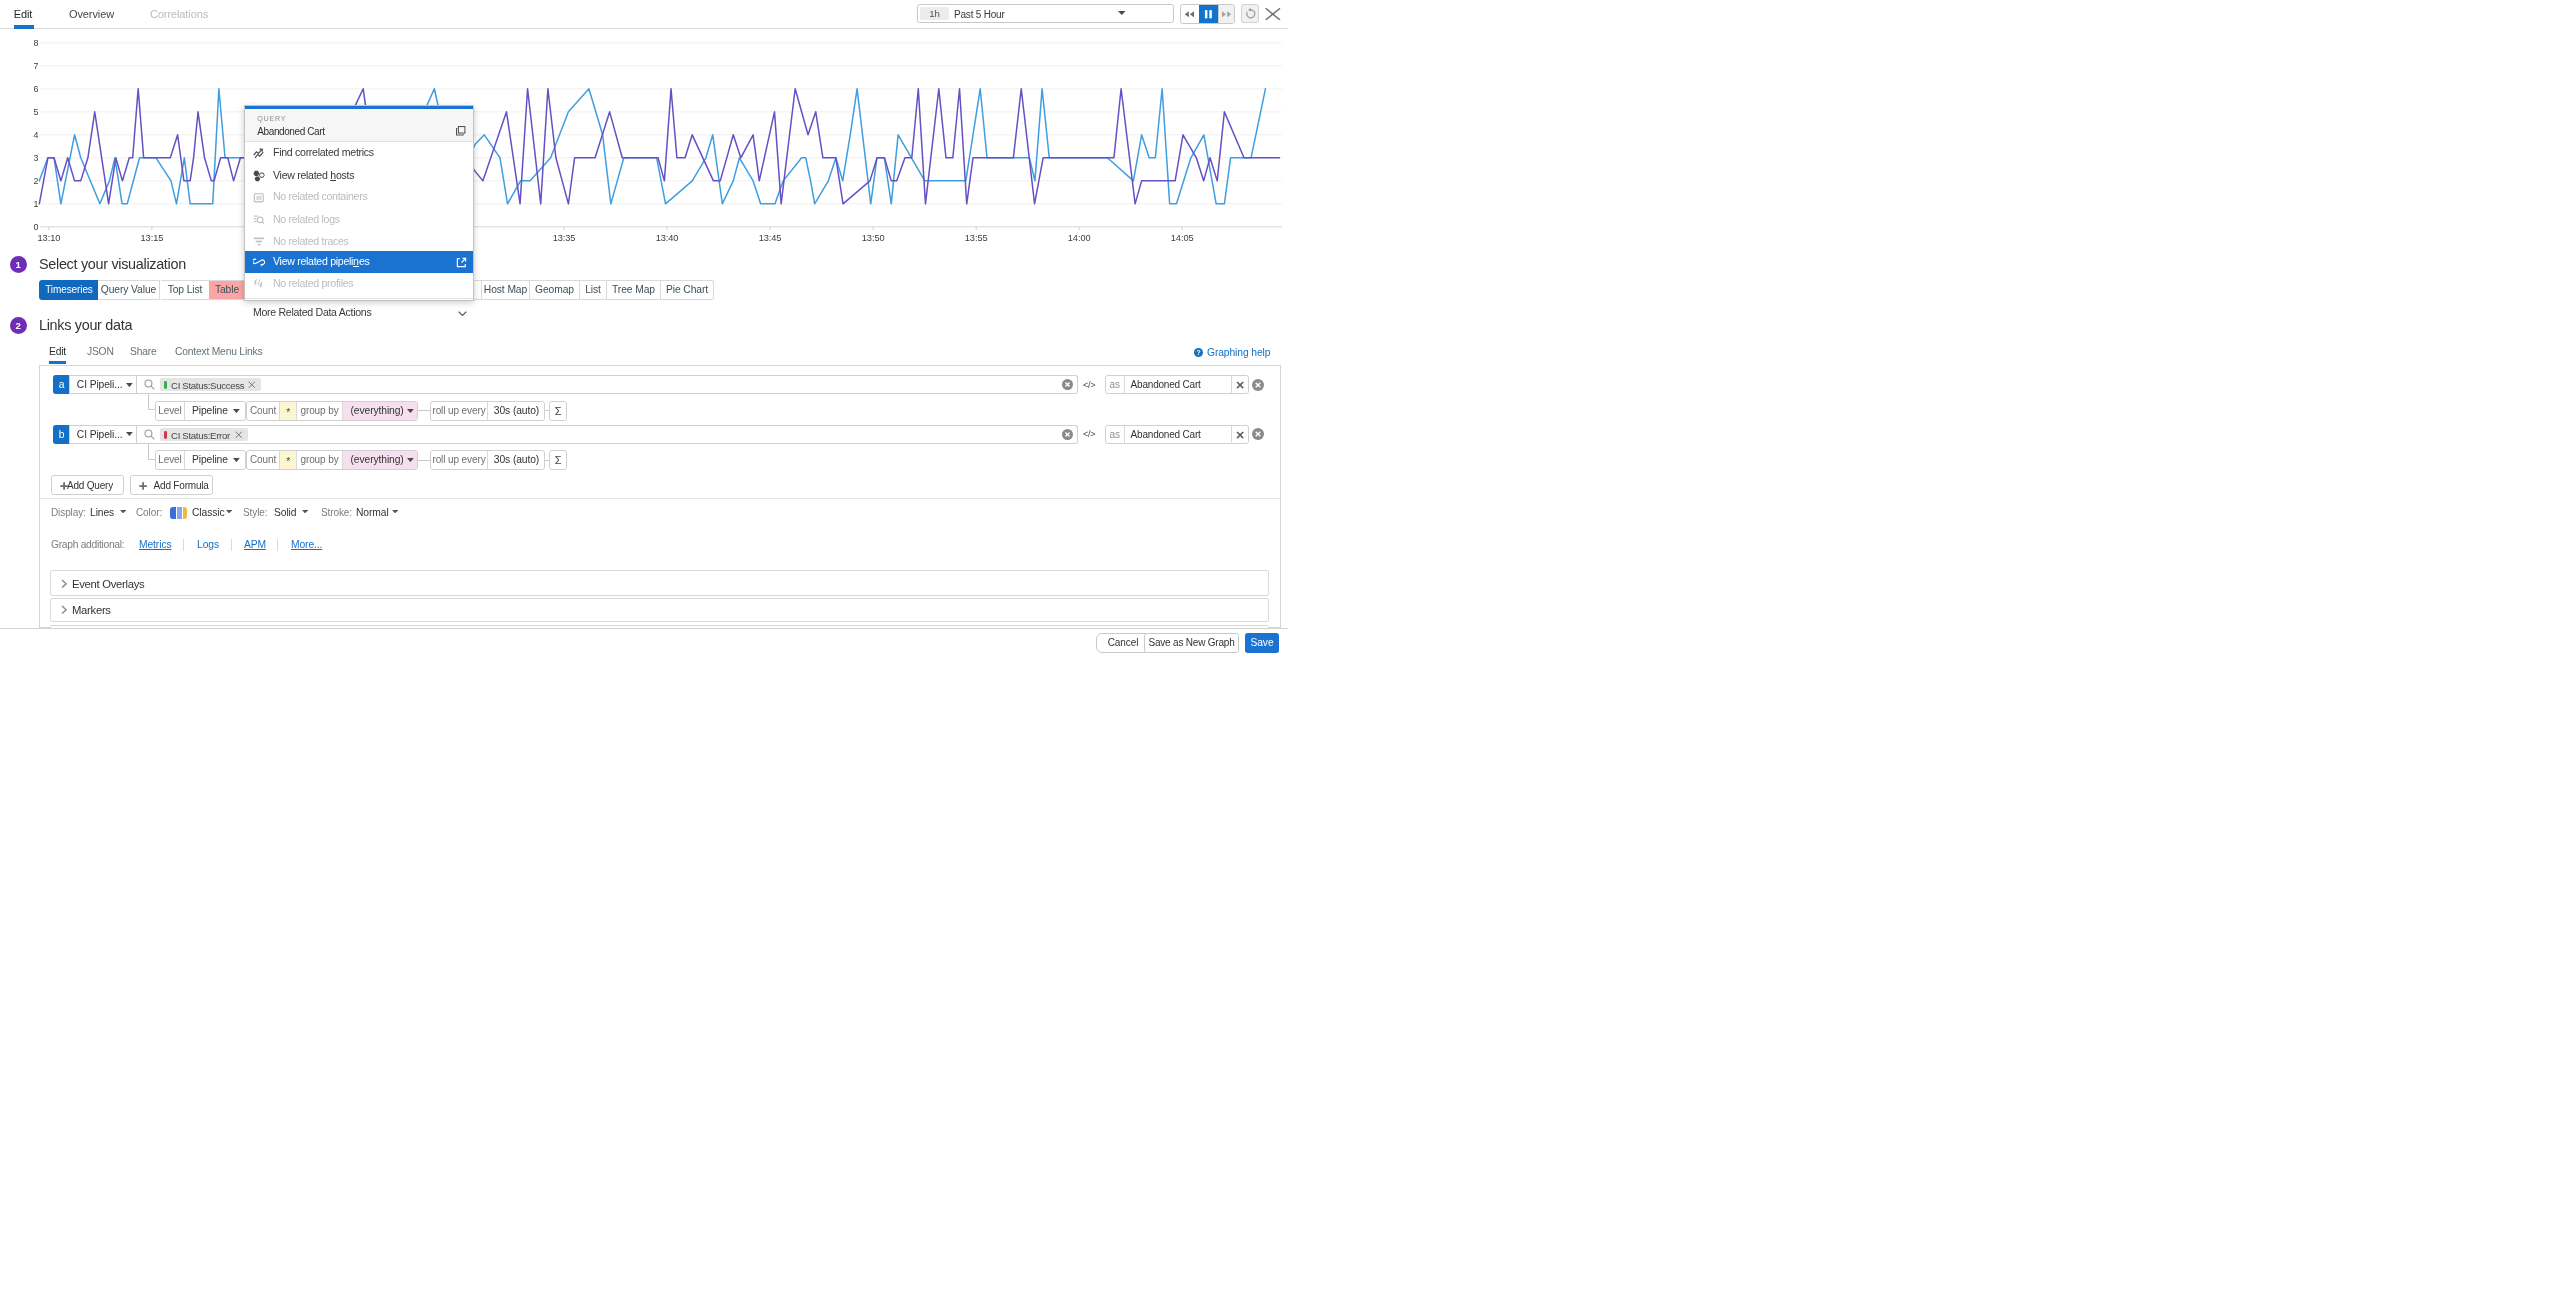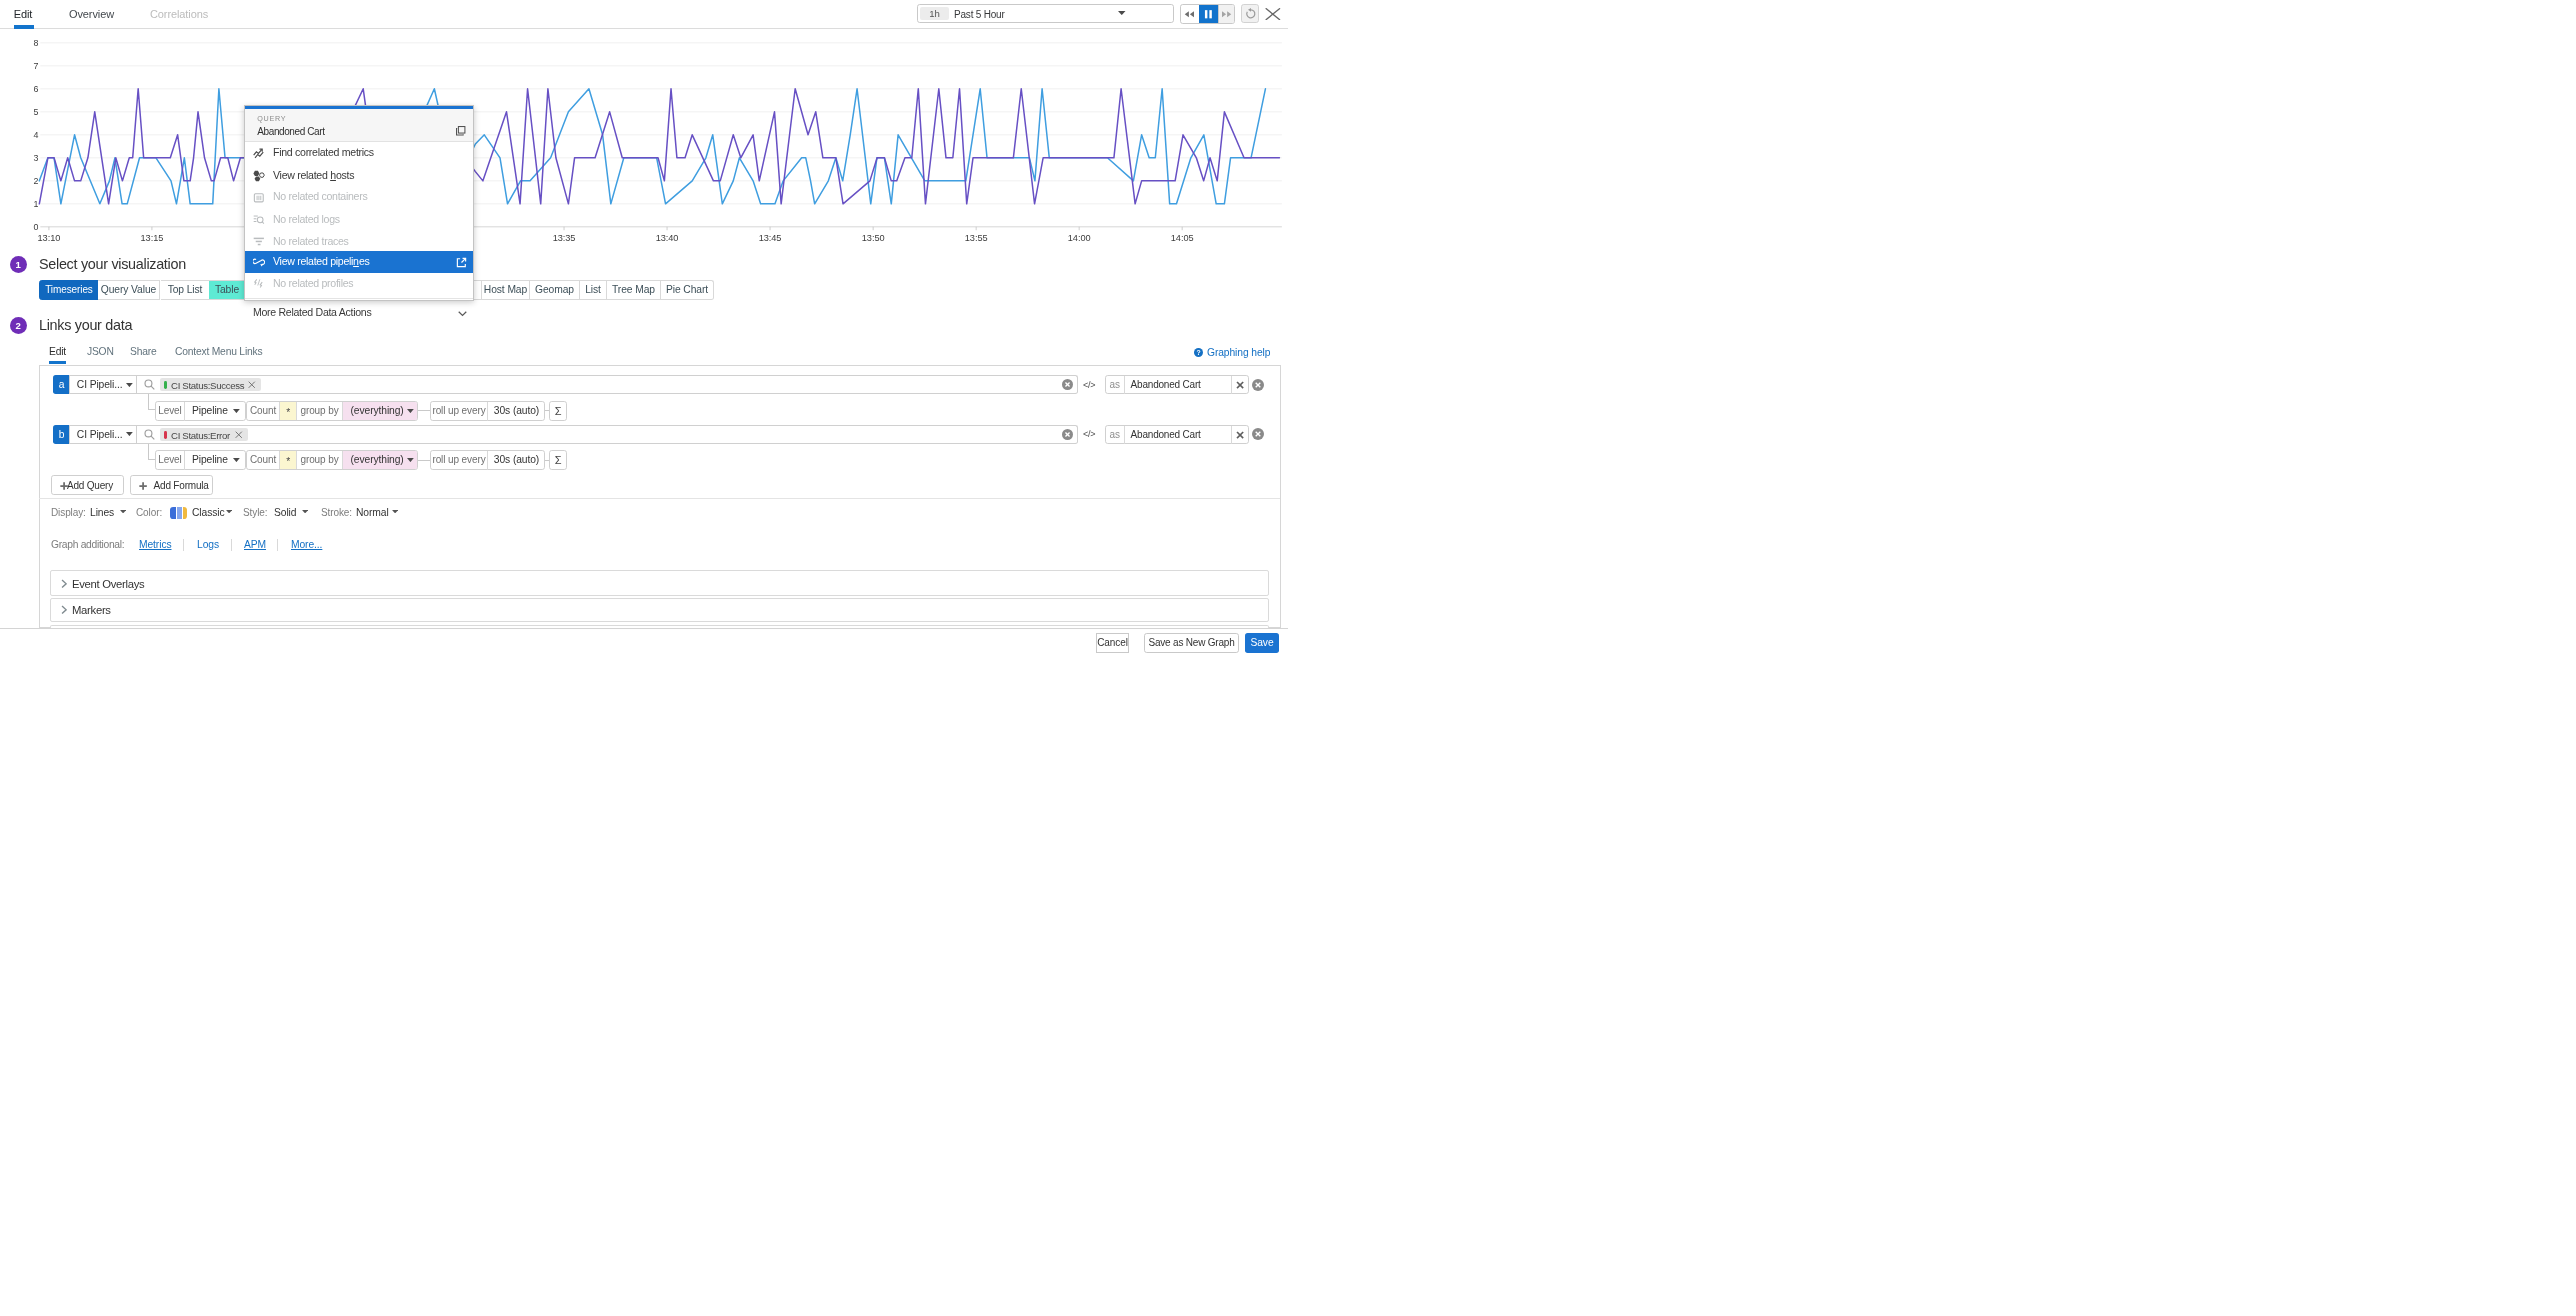--- a/index.html
+++ b/index.html
@@ -80,21 +80,21 @@
     <polyline points="57.5,221.8 70.0,188.1 79.0,188.1 89.0,255.4 109.0,154.5 118.0,188.1 146.0,255.4 160.0,221.8 168.0,188.1 178.5,255.4 186.0,255.4 204.0,188.1 228.0,188.1 250.0,221.8 258.0,255.4 269.5,188.1 278.0,255.4 311.0,255.4 320.0,87.2 329.0,188.1 400.0,188.1 420.0,221.8 440.0,188.1 460.0,154.5 480.0,188.1 500.0,221.8 520.0,188.1 540.0,188.1 560.0,221.8 580.0,188.1 600.0,154.5 620.0,120.9 635.0,87.2 650.0,154.5 665.0,188.1 685.0,188.1 695.0,167.9 708.0,154.5 731.0,188.1 742.0,255.4 761.0,221.8 775.0,221.8 805.0,188.1 831.0,120.9 861.0,87.2 881.0,154.5 893.0,255.4 912.0,188.1 960.0,188.1 973.0,255.4 1012.0,221.8 1032.0,188.1 1042.0,154.5 1056.0,255.4 1072.0,221.8 1081.0,188.1 1101.0,221.8 1112.0,255.4 1133.0,255.4 1145.0,221.8 1172.0,188.1 1178.0,188.1 1185.0,221.8 1191.0,255.4 1211.0,221.8 1222.0,188.1 1232.0,221.8 1243.0,154.5 1253.0,87.2 1273.0,255.4 1282.0,188.1 1293.0,188.1 1303.0,255.4 1313.0,154.5 1352.0,221.8 1412.0,221.8 1433.0,87.2 1443.0,188.1 1505.0,188.1 1513.0,221.8 1523.5,87.2 1534.0,188.1 1619.0,188.1 1657.0,221.8 1669.0,154.5 1680.0,188.1 1689.0,188.1 1699.0,87.2 1710.0,255.4 1720.0,255.4 1741.0,188.1 1760.0,154.5 1778.0,255.4 1790.0,255.4 1799.0,188.1 1829.0,188.1 1850.0,87.2" fill="none" stroke="#3f9ee0" stroke-width="2.2" stroke-linejoin="round" stroke-linecap="round"></polyline>
     <polyline points="57.5,255.4 70.0,188.1 79.0,188.1 89.0,221.8 99.0,188.1 109.0,221.8 118.0,221.8 128.5,188.1 138.5,120.9 158.8,255.4 169.3,188.1 179.0,221.8 189.0,188.1 194.0,188.1 202.0,87.2 210.0,188.1 249.0,188.1 259.7,154.5 268.9,221.8 278.0,221.8 283.0,188.1 289.5,120.9 299.0,188.1 309.0,221.8 313.0,221.8 322.5,188.1 333.0,188.1 341.5,221.8 351.5,188.1 380.0,188.1 395.0,221.8 410.0,188.1 425.0,154.5 440.0,188.1 455.0,221.8 470.0,188.1 485.0,188.1 500.0,154.5 515.0,120.9 531.0,87.2 545.0,188.1 560.0,221.8 575.0,188.1 590.0,221.8 605.0,188.1 620.0,188.1 635.0,221.8 650.0,188.1 665.0,154.5 680.0,188.1 695.0,208.3 706.0,221.8 740.5,120.9 760.3,255.4 771.3,87.2 790.5,255.4 801.0,87.2 812.7,188.1 831.0,255.4 840.0,188.1 870.0,188.1 891.3,120.9 909.7,188.1 962.0,188.1 971.3,221.8 981.0,87.2 989.6,188.1 1001.5,188.1 1012.0,154.5 1043.0,221.8 1053.0,221.8 1072.0,154.5 1083.0,188.1 1101.0,154.5 1110.0,221.8 1132.3,120.9 1142.0,255.4 1162.5,87.2 1181.3,154.5 1192.6,120.9 1203.0,188.1 1222.0,188.1 1232.5,255.4 1271.8,221.8 1282.3,188.1 1293.0,188.1 1303.0,221.8 1311.0,221.8 1323.0,188.1 1333.0,188.1 1342.5,87.2 1353.0,255.4 1372.5,87.2 1383.0,188.1 1393.0,188.1 1402.8,87.2 1413.3,255.4 1422.5,188.1 1481.5,188.1 1493.0,87.2 1512.5,255.4 1525.0,188.1 1628.5,188.1 1639.0,87.2 1659.5,255.4 1669.0,221.8 1718.0,221.8 1729.5,154.5 1749.0,188.1 1759.7,221.8 1769.0,188.1 1779.5,221.8 1790.0,120.9 1818.7,188.1 1870.5,188.1" fill="none" stroke="#6750c4" stroke-width="2.2" stroke-linejoin="round" stroke-linecap="round"></polyline>
   </svg>
 <div style="position:absolute;left:9.6px;top:256px;width:17px;height:17px;border-radius:50%;background:#6f2db7;color:#fff;font-size:9.6px;font-weight:700;text-align:center;line-height:17px">1</div>
 <div style="position:absolute;left:39px;top:256px;font-size:14.4px;letter-spacing:-0.3px;color:#333">Select your visualization</div>
 <div style="position:absolute;left:9.6px;top:317px;width:17px;height:17px;border-radius:50%;background:#6f2db7;color:#fff;font-size:9.6px;font-weight:700;text-align:center;line-height:17px">2</div>
 <div style="position:absolute;left:39px;top:317px;font-size:14.4px;letter-spacing:-0.3px;color:#333">Links your data</div>
 <div style="position:absolute;left:39px;top:280px;width:60px;height:20px;font-size:10px;text-align:center;line-height:18.5px;background:#1068bf;color:#fff;border:0.7px solid #1068bf;border-radius:2.7px 0 0 2.7px">Timeseries</div>
 <div style="position:absolute;left:98px;top:280px;width:62px;height:20px;font-size:10.3px;text-align:center;line-height:18.5px;background:#fff;color:#3d4f58;border:0.7px solid #d9d9d9;border-left:none">Query Value</div>
 <div style="position:absolute;left:161px;top:280px;width:49px;height:20px;font-size:10.3px;text-align:center;line-height:18.5px;background:#fff;color:#3d4f58;border:0.7px solid #d9d9d9;border-left:none">Top List</div>
-<div style="position:absolute;left:209px;top:280px;width:37px;height:20px;font-size:10.3px;text-align:center;line-height:18.5px;background:#5eead4;color:#3d4f58;border:0.7px solid #d9d9d9;border-left:none">Table</div>
+<div style="position:absolute;left:209px;top:280px;width:37px;height:20px;font-size:10.3px;text-align:center;line-height:18.5px;background:#fca5a5;color:#3d4f58;border:0.7px solid #d9d9d9;border-left:none">Table</div>
 <div style="position:absolute;left:246px;top:280px;width:58px;height:20px;font-size:10.3px;text-align:center;line-height:18.5px;background:#fff;color:#3d4f58;border:0.7px solid #d9d9d9;border-left:none">Heat Map</div>
 <div style="position:absolute;left:304px;top:280px;width:69px;height:20px;font-size:10.3px;text-align:center;line-height:18.5px;background:#fff;color:#3d4f58;border:0.7px solid #d9d9d9;border-left:none">Scatter Plot</div>
 <div style="position:absolute;left:373px;top:280px;width:109px;height:20px;font-size:10.3px;text-align:center;line-height:18.5px;background:#fff;color:#3d4f58;border:0.7px solid #d9d9d9;border-left:none">Distribution</div>
 <div style="position:absolute;left:482px;top:280px;width:48px;height:20px;font-size:10.3px;text-align:center;line-height:18.5px;background:#fff;color:#3d4f58;border:0.7px solid #d9d9d9;border-left:none">Host Map</div>
 <div style="position:absolute;left:530px;top:280px;width:50px;height:20px;font-size:10.3px;text-align:center;line-height:18.5px;background:#fff;color:#3d4f58;border:0.7px solid #d9d9d9;border-left:none">Geomap</div>
 <div style="position:absolute;left:580px;top:280px;width:27px;height:20px;font-size:10.3px;text-align:center;line-height:18.5px;background:#fff;color:#3d4f58;border:0.7px solid #d9d9d9;border-left:none">List</div>
 <div style="position:absolute;left:607px;top:280px;width:54px;height:20px;font-size:10.3px;text-align:center;line-height:18.5px;background:#fff;color:#3d4f58;border:0.7px solid #d9d9d9;border-left:none">Tree Map</div>
 <div style="position:absolute;left:661px;top:280px;width:53px;height:20px;font-size:10.3px;text-align:center;line-height:18.5px;background:#fff;color:#3d4f58;border:0.7px solid #d9d9d9;border-left:none;border-radius:0 2.7px 2.7px 0">Pie Chart</div>
 <div style="position:absolute;left:49px;top:346px;font-size:10.3px;letter-spacing:-0.2px;color:#2d2d2d">Edit</div>
 <div style="position:absolute;left:87px;top:346px;font-size:10.3px;letter-spacing:-0.2px;color:#62737d">JSON</div>
@@ -277,21 +277,21 @@
     <polyline points="1.5,1.5 7.5,7 1.5,12.5" fill="none" stroke="#7f8a8f" stroke-width="2"></polyline>
   </svg>
 <div style="position:absolute;left:72px;top:578px;font-size:11.3px;letter-spacing:-0.3px;color:#333">Event Overlays</div>
 <div style="position:absolute;left:50px;top:598px;width:1219px;height:24px;border:0.7px solid #dadada;border-radius:2.1px;background:#fff"></div>
 <svg style="position:absolute;left:61px;top:605px" width="6.2" height="9.6" viewBox="0 0 9 14">
     <polyline points="1.5,1.5 7.5,7 1.5,12.5" fill="none" stroke="#7f8a8f" stroke-width="2"></polyline>
   </svg>
 <div style="position:absolute;left:72px;top:604px;font-size:11.3px;letter-spacing:-0.3px;color:#333">Markers</div>
 <div style="position:absolute;left:50px;top:625px;width:1219px;height:3.4px;border:0.7px solid #dadada;border-bottom:none;border-radius:2.1px 2.1px 0 0;background:#fff"></div>
 <div style="position:absolute;left:0;top:628px;width:1288px;height:30px;background:#fff;border-top:0.7px solid #d4d4d4"></div>
-<div style="position:absolute;left:1096px;top:633px;width:33px;height:20px;border:0.7px solid #c9c9c9;border-radius:0;background:#fff;font-size:10px;letter-spacing:-0.1px;color:#333;text-align:center;line-height:18.5px">Cancel</div>
+<div style="position:absolute;left:1096px;top:633px;width:54px;height:20px;border:0.7px solid #c9c9c9;border-radius:6px;background:#fff;font-size:10px;letter-spacing:-0.1px;color:#333;text-align:center;line-height:18.5px">Cancel</div>
 <div style="position:absolute;left:1144px;top:633px;width:95px;height:20px;border:0.7px solid #c9c9c9;border-radius:2.7px;background:#fff;font-size:10px;letter-spacing:-0.2px;color:#333;text-align:center;line-height:18.5px">Save as New Graph</div>
 <div style="position:absolute;left:1245px;top:633px;width:34px;height:20px;border-radius:2.7px;background:#1a73d1;font-size:10.3px;color:#fff;text-align:center;line-height:20px">Save</div>
 <div style="position:absolute;left:244px;top:105px;width:230px;height:196px;background:#fff;border:0.7px solid #c3c3c3;box-shadow:0 2.1px 6.2px rgba(0,0,0,0.22);z-index:10">
     <div style="position:absolute;left:0;top:0;width:228px;height:2.7px;background:#1a73d1"></div>
     <div style="position:absolute;left:0;top:2.7px;width:228px;height:33px;background:#f6f6f6;border-bottom:0.7px solid #e2e2e2"></div>
     <div style="position:absolute;left:12.3px;top:8.2px;font-size:7.2px;letter-spacing:0.7px;color:#8c8c8c">QUERY</div>
     <div style="position:absolute;left:12.3px;top:20px;font-size:10px;letter-spacing:-0.4px;color:#2f2f2f">Abandoned Cart</div>
     <svg style="position:absolute;left:211px;top:20px" width="9.6" height="9.6" viewBox="0 0 14 14">
       <rect x="3.5" y="0.8" width="9.5" height="9.5" fill="none" stroke="#4f4f4f" stroke-width="1.5"></rect>
       <polyline points="1.8,3.5 0.8,3.5 0.8,13.2 10.5,13.2 10.5,12" fill="none" stroke="#4f4f4f" stroke-width="1.5"></polyline>

